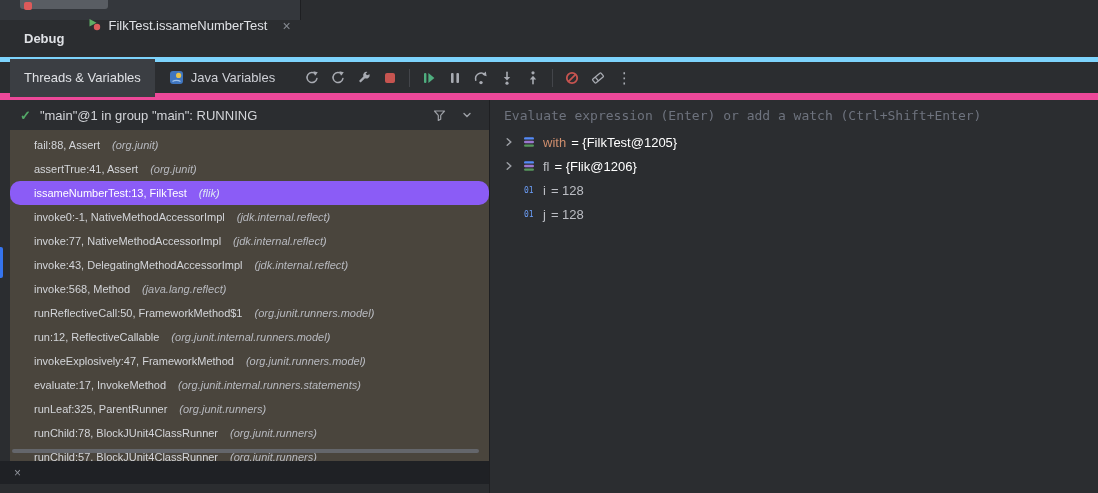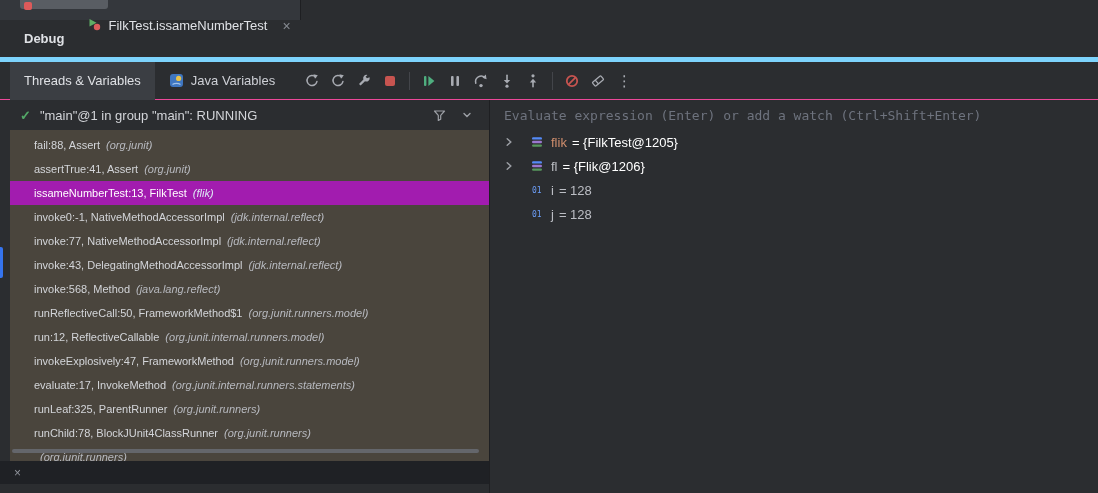--- a/index.html
+++ b/index.html
@@ -13,55 +13,55 @@
   .editor-thumb { position:absolute; left:20px; top:0; width:88px; height:9px; background:#595d63; border-radius:0 0 3px 3px; }
   .breakpoint { position:absolute; left:24px; top:2px; width:8px; height:8px; border-radius:2px; background:#dd5a5a; }
 
   
   .tab-row { position:absolute; left:0; top:20px; width:1098px; height:42px; border-bottom:5px solid #7dd3fc; display:flex; align-items:center; }
   .tw-title { margin-left:24px; font-size:13px; font-weight:700; color:#dfe1e5; }
   .session-tab { margin-left:14px; height:42px; display:flex; align-items:flex-start; gap:7px; padding:0 10px; font-size:13px; color:#dfe1e5; cursor:default; }
   .tab-close { color:#868a91; font-size:14px; margin-left:8px; }
 
   
-  .toolbar-row { position:absolute; left:0; top:62px; width:1098px; height:38px; border-bottom:1px solid #ec4899; display:flex; align-items:center; padding-left:10px; }
+  .toolbar-row { position:absolute; left:0; top:62px; width:1098px; height:38px; border-bottom:7px solid #ec4899; display:flex; align-items:center; padding-left:10px; }
   .tb-tab { height:38px; display:flex; align-items:center; padding:0 14px; font-size:13px; color:#ced0d6; gap:7px; }
   .tb-tab.active { background:#3b3e43; color:#dfe1e5; }
   .tb-icons { display:flex; align-items:center; margin-left:10px; }
   .icon-btn { width:26px; height:26px; display:flex; align-items:center; justify-content:center; border-radius:4px; }
   .tb-sep { width:1px; height:18px; background:#43454a; margin:0 6px; }
   .more-glyph { font-size:15px; color:#a8abb2; line-height:1; }
 
   
   .main-left { position:absolute; left:0; top:100px; width:489px; height:393px; }
   .frames-header { position:absolute; left:0; top:0; width:489px; height:30px; display:flex; align-items:center; background:#2b2d30; }
   .check { margin-left:20px; color:#53a867; font-size:13px; font-weight:700; }
   .frames-status { margin-left:9px; font-size:13px; color:#d3d5d9; flex:1; white-space:nowrap; overflow:hidden; }
   .header-icons { display:flex; align-items:center; gap:14px; margin-right:16px; }
 
   .frames-list { position:absolute; left:10px; top:30px; width:479px; height:331px; background:#4a453d; overflow:hidden; padding-top:3px; }
   .frame-row { height:24px; display:flex; align-items:center; padding-left:24px; font-size:11px; color:#d3d5d9; white-space:nowrap; }
-  .frame-row .pkg { font-style:italic; color:#b7b9bf; margin-left:6px; }
-  .frame-row.selected { background:#a21caf; color:#ffffff; }
+  .frame-row .pkg { font-style:italic; color:#b7b9bf; margin-left:12px; }
+  .frame-row.selected { background:#8b5cf6; color:#ffffff;border-radius:10px; }
   .frame-row.selected .pkg { color:#dce6f4; }
 
   .h-thumb { position:absolute; left:12px; top:349px; width:467px; height:4px; background:#686c73; border-radius:2px; opacity:.85; }
 
   .banner { position:absolute; left:0; top:361px; width:489px; height:23px; background:#1f2125; display:flex; align-items:center; padding:0 8px; }
   .banner-text { flex:1; font-size:11px; color:#999da5; white-space:nowrap; overflow:hidden; text-overflow:ellipsis; }
   .banner-close { font-size:12px; color:#8f939b; margin-left:6px; }
 
   .v-divider { position:absolute; left:489px; top:100px; width:1px; height:393px; background:#1e1f22; }
 
   
   .main-right { position:absolute; left:490px; top:100px; width:608px; height:393px; background:#2b2d30; }
   .eval-row { height:30px; display:flex; align-items:center; padding-left:14px; font-family:"DejaVu Sans Mono", monospace; font-size:13px; color:#6e737e; white-space:nowrap; }
   .var-row { height:24px; display:flex; align-items:center; padding-left:10px; font-size:13px; }
   .tree-chevron { width:18px; display:flex; justify-content:center; align-items:center; }
-  .var-icon { width:18px; display:flex; justify-content:center; align-items:flex-start; margin-left:10px; }
+  .var-icon { width:18px; display:flex; justify-content:center; align-items:flex-start; margin-left:2px; }
   .var-name { margin-left:5px; color:#bcbec4; }
   .var-name.kw { color:#cf8e6d; }
   .var-value { margin-left:5px; color:#ffffff; }
   .var-value.prim { color:#bcbec4; }
 
   .accent { position:absolute; left:0; top:247px; width:3px; height:31px; background:#3574f0; border-radius:0 2px 2px 0; }
 </style>
 </head>
 <body>
 
@@ -240,20 +240,21 @@
         </div>
       <div class="frame-row">
           <span>runLeaf:325, ParentRunner</span>
           <span class="pkg">(org.junit.runners)</span>
         </div>
       <div class="frame-row">
           <span>runChild:78, BlockJUnit4ClassRunner</span>
           <span class="pkg">(org.junit.runners)</span>
         </div>
       <div class="frame-row">
+          <span>runChild:57, BlockJUnit4ClassRunner</span>
           <span class="pkg">(org.junit.runners)</span>
         </div>
     </div>
 
     <div class="h-thumb"></div>
 
     <div class="banner">
       <span class="banner-close">×</span>
     </div>
   </div>
@@ -269,21 +270,21 @@
             <polyline points="3.2,1.8 6.8,5 3.2,8.2" fill="none" stroke="#9da0a6" stroke-width="1.4" stroke-linecap="round"></polyline>
           </svg>
       </span>
       <span class="var-icon">
         <svg width="14" height="14" viewBox="0 0 14 14">
             <rect x="2" y="2.2" width="10" height="2.4" rx="1.2" fill="#548af7"></rect>
             <rect x="2" y="5.8" width="10" height="2.4" rx="1.2" fill="#9a77cf"></rect>
             <rect x="2" y="9.4" width="10" height="2.4" rx="1.2" fill="#57965c"></rect>
           </svg>
       </span>
-      <span class="var-name kw">flik</span>
+      <span class="var-name kw">with</span>
       <span class="var-value">= {FilkTest@1205}</span>
     </div>
 
     <div class="var-row">
       <span class="tree-chevron">
         <svg width="10" height="10" viewBox="0 0 10 10">
             <polyline points="3.2,1.8 6.8,5 3.2,8.2" fill="none" stroke="#9da0a6" stroke-width="1.4" stroke-linecap="round"></polyline>
           </svg>
       </span>
       <span class="var-icon">

